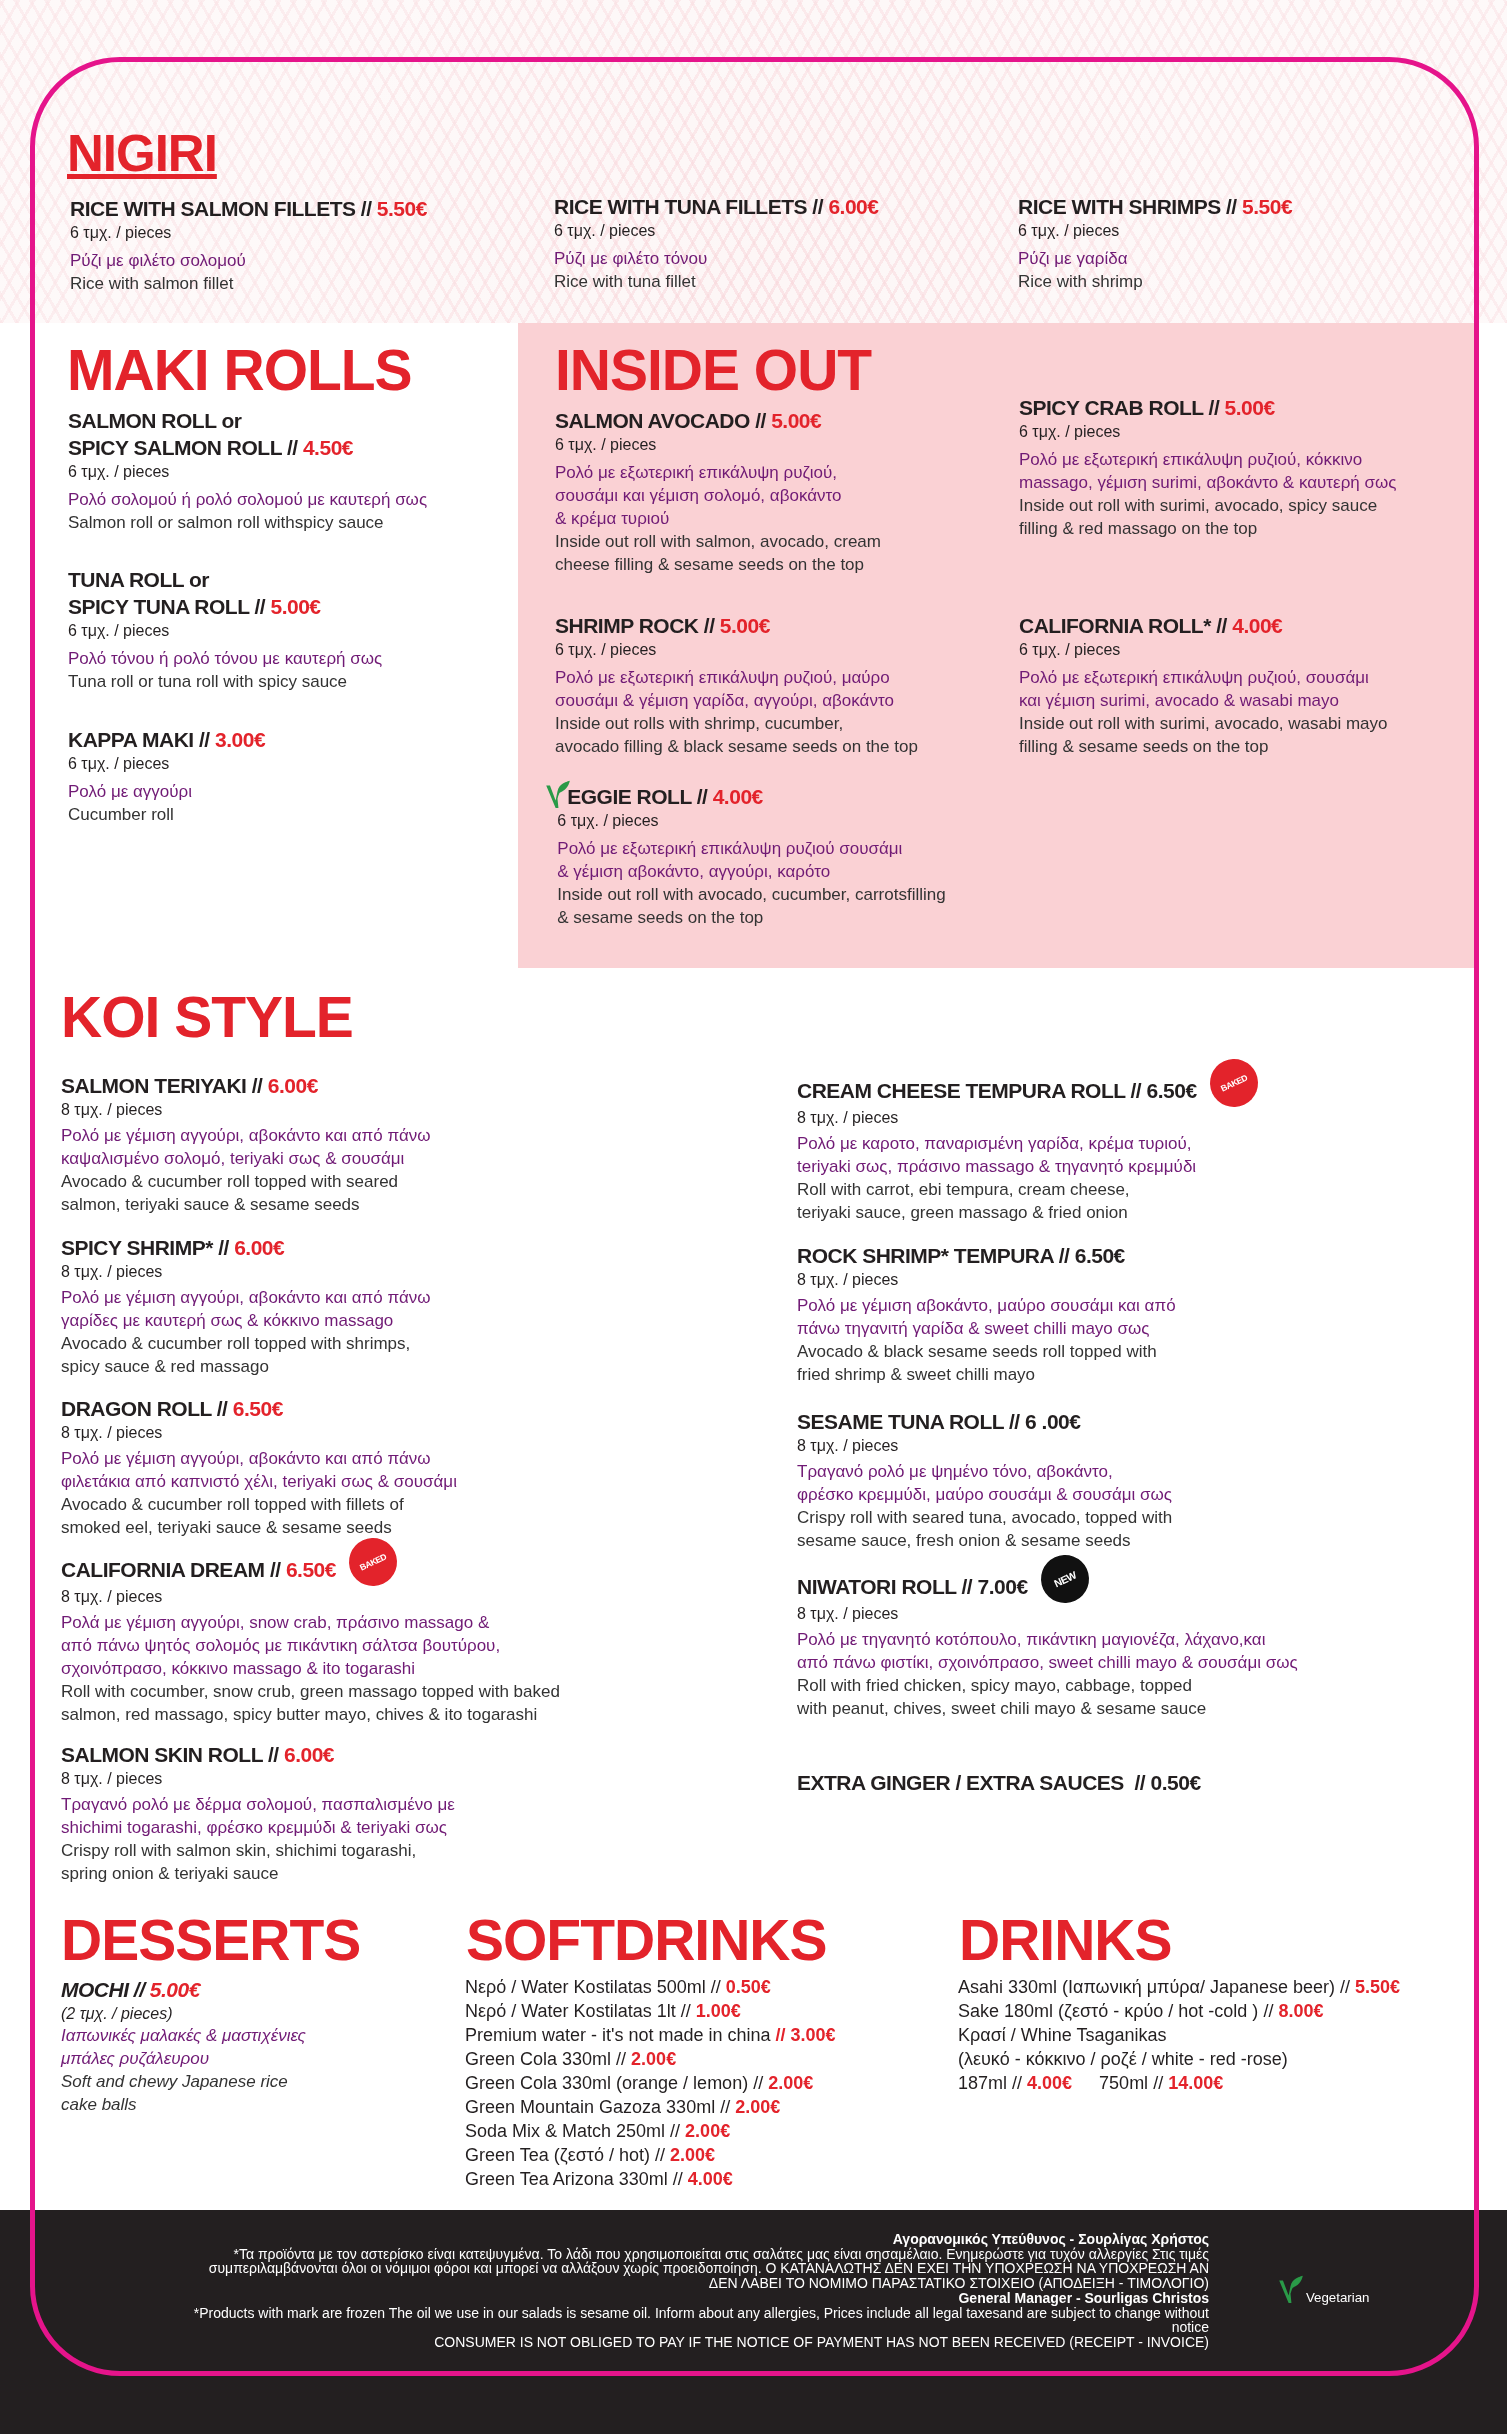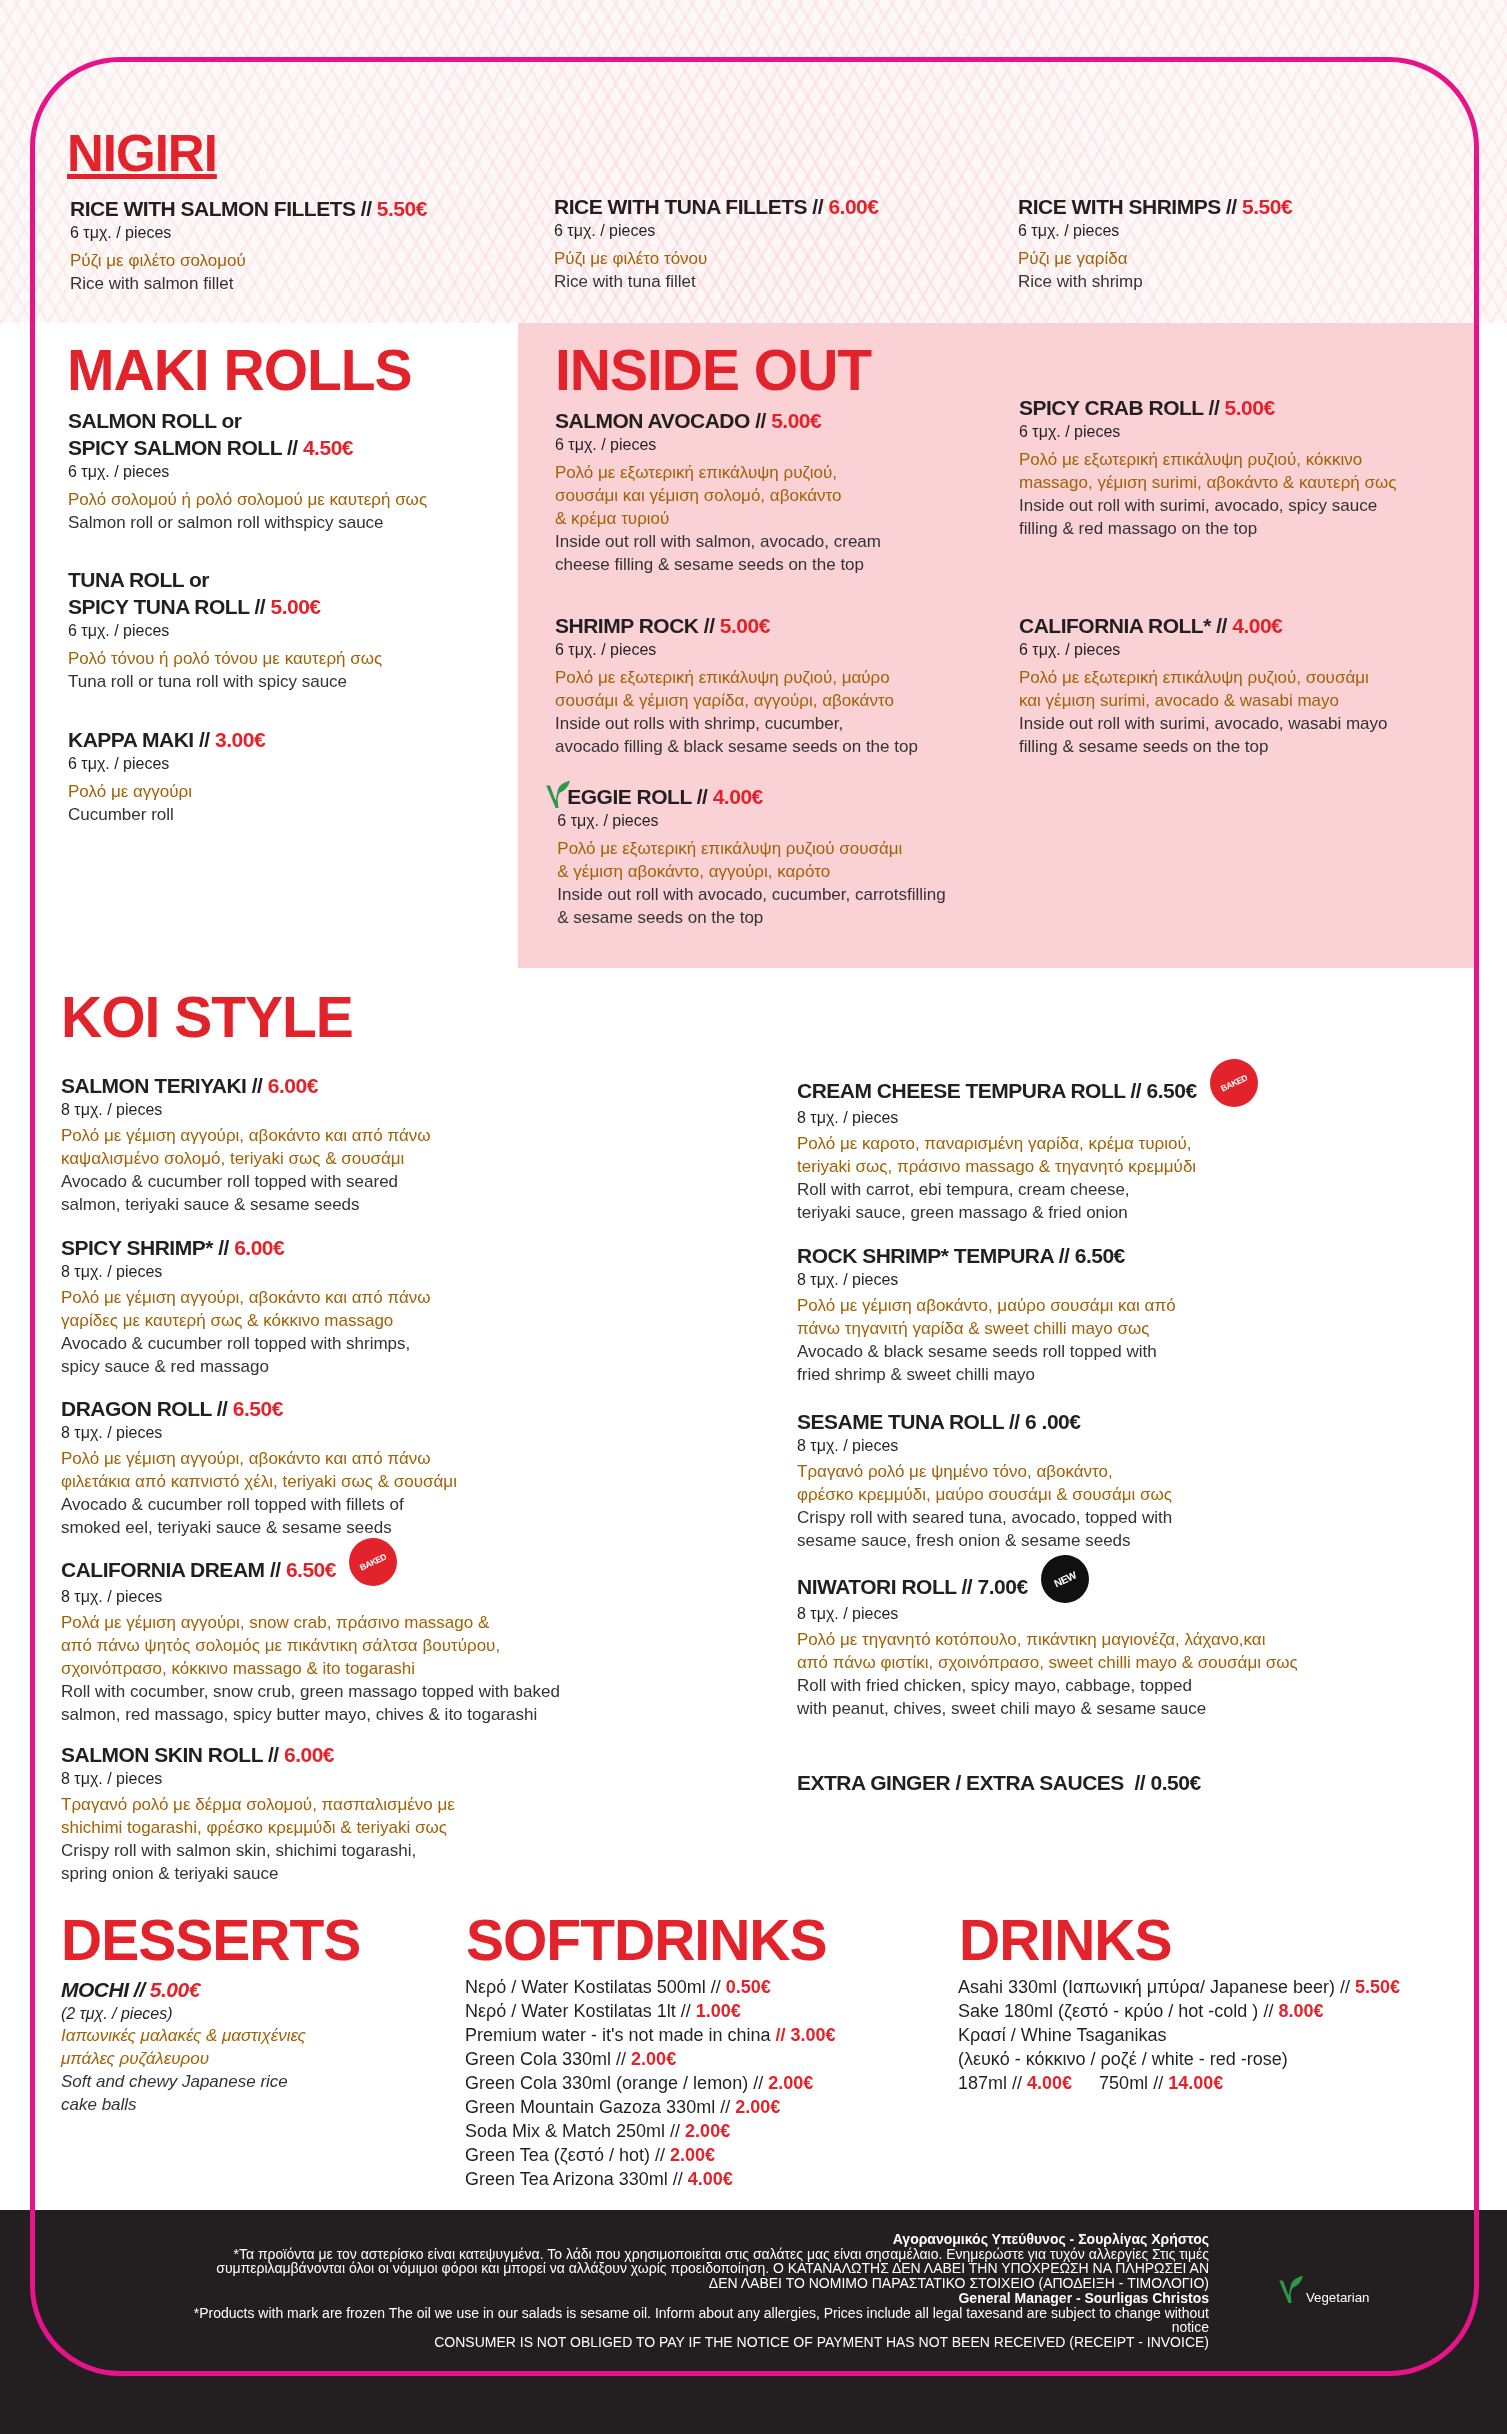--- a/index.html
+++ b/index.html
@@ -26,21 +26,21 @@
 
   .h1 { position: absolute; color: #e3232b; font-weight: 700; font-family: "Liberation Sans", sans-serif; letter-spacing: -1px; line-height: 1; }
   .h1.nigiri { font-size: 51px; text-decoration: underline; }
   .h1.big { font-size: 57px; }
 
   .item { position: absolute; }
   .item .name { font-family: "Liberation Sans", sans-serif; font-weight: 700; font-size: 21px; line-height: 27px; color: #231f20; letter-spacing: -0.5px; white-space: nowrap; }
   .item .price { color: #e3232b; font-weight: 700; }
   .item .price.black { color: #231f20; }
   .item .pcs { font-size: 16px; line-height: 21px; color: #231f20; }
-  .item .gr { font-size: 17px; line-height: 23px; color: #a16207; margin-top: 5.7px; }
+  .item .gr { font-size: 17px; line-height: 23px; color: #701a75; margin-top: 5.7px; }
   .item .en { font-size: 17px; line-height: 23px; color: #333; }
   .item .gr.tight { margin-top: 3.8px; }
 
   .badge { display: inline-block; width: 48px; height: 48px; border-radius: 50%; color: #fff; font-size: 8.6px; font-weight: 700;
     text-align: center; line-height: 48px; transform: rotate(-25deg); vertical-align: middle; margin-left: 13.3px; margin-top: -19px; }
   .badge.baked { background: #e3232b; }
   .badge.new { background: #111; font-size: 10.5px; }
 
   .veg-icon { display:inline-block; width: 27px; height: 32px; vertical-align: bottom; margin-right: -3.8px; }
 
@@ -323,21 +323,21 @@
   <div class="row"><span>Asahi 330ml (Ιαπωνική μπύρα/ Japanese beer)</span><span> // </span><span class="price">5.50€</span></div>
   <div class="row"><span>Sake 180ml (ζεστό - κρύο / hot -cold )</span><span> // </span><span class="price">8.00€</span></div>
   <div class="row"><span>Κρασί / Whine Tsaganikas</span></div>
   <div class="row"><span>(λευκό - κόκκινο / ροζέ / white - red -rose)</span></div>
   <div class="row"><span>187ml</span><span> // </span><span class="price">4.00€</span><span style="display:inline-block;width:27px"></span><span>750ml</span><span> // </span><span class="price">14.00€</span></div>
 </div>
 
 <div class="footer-text">
   <div class="b">Αγορανομικός Υπεύθυνος - Σουρλίγας Χρήστος</div>
   <div>*Τα προϊόντα με τον αστερίσκο είναι κατεψυγμένα. Το λάδι που χρησιμοποιείται στις σαλάτες μας είναι σησαμέλαιο. Ενημερώστε για τυχόν αλλεργίες Στις τιμές</div>
-  <div>συμπεριλαμβάνονται όλοι οι νόμιμοι φόροι και μπορεί να αλλάξουν χωρίς προειδοποίηση. Ο ΚΑΤΑΝΑΛΩΤΗΣ ΔΕΝ ΛΑΒΕΙ ΤΗΝ ΥΠΟΧΡΕΩΣΗ ΝΑ ΠΛΗΡΩΣΕΙ ΑΝ</div>
+  <div>συμπεριλαμβάνονται όλοι οι νόμιμοι φόροι και μπορεί να αλλάξουν χωρίς προειδοποίηση. Ο ΚΑΤΑΝΑΛΩΤΗΣ ΔΕΝ ΕΧΕΙ ΤΗΝ ΥΠΟΧΡΕΩΣΗ ΝΑ ΥΠΟΧΡΕΩΣΗ ΑΝ</div>
   <div>ΔΕΝ ΛΑΒΕΙ ΤΟ ΝΟΜΙΜΟ ΠΑΡΑΣΤΑΤΙΚΟ ΣΤΟΙΧΕΙΟ (ΑΠΟΔΕΙΞΗ - ΤΙΜΟΛΟΓΙΟ)</div>
   <div class="b">General Manager - Sourligas Christos</div>
   <div>*Products with mark are frozen The oil we use in our salads is sesame oil. Inform about any allergies, Prices include all legal taxesand are subject to change without notice</div>
   <div>CONSUMER IS NOT OBLIGED TO PAY IF THE NOTICE OF PAYMENT HAS NOT BEEN RECEIVED (RECEIPT - INVOICE)</div>
 </div>
 <div class="veg-legend">
   <svg width="27" height="32" viewBox="0 0 28 34">
       <path d="M2 8 L12 32 L15 32 L14 22 C16 14 20 8 27 4 C22 4 16 6 14 14 L12 24 L6 8 Z" fill="#2a9a48"></path>
       <path d="M15 16 C17 8 22 4 27 3 C26 9 22 14 15 16 Z" fill="#2a9a48"></path>
     </svg>

